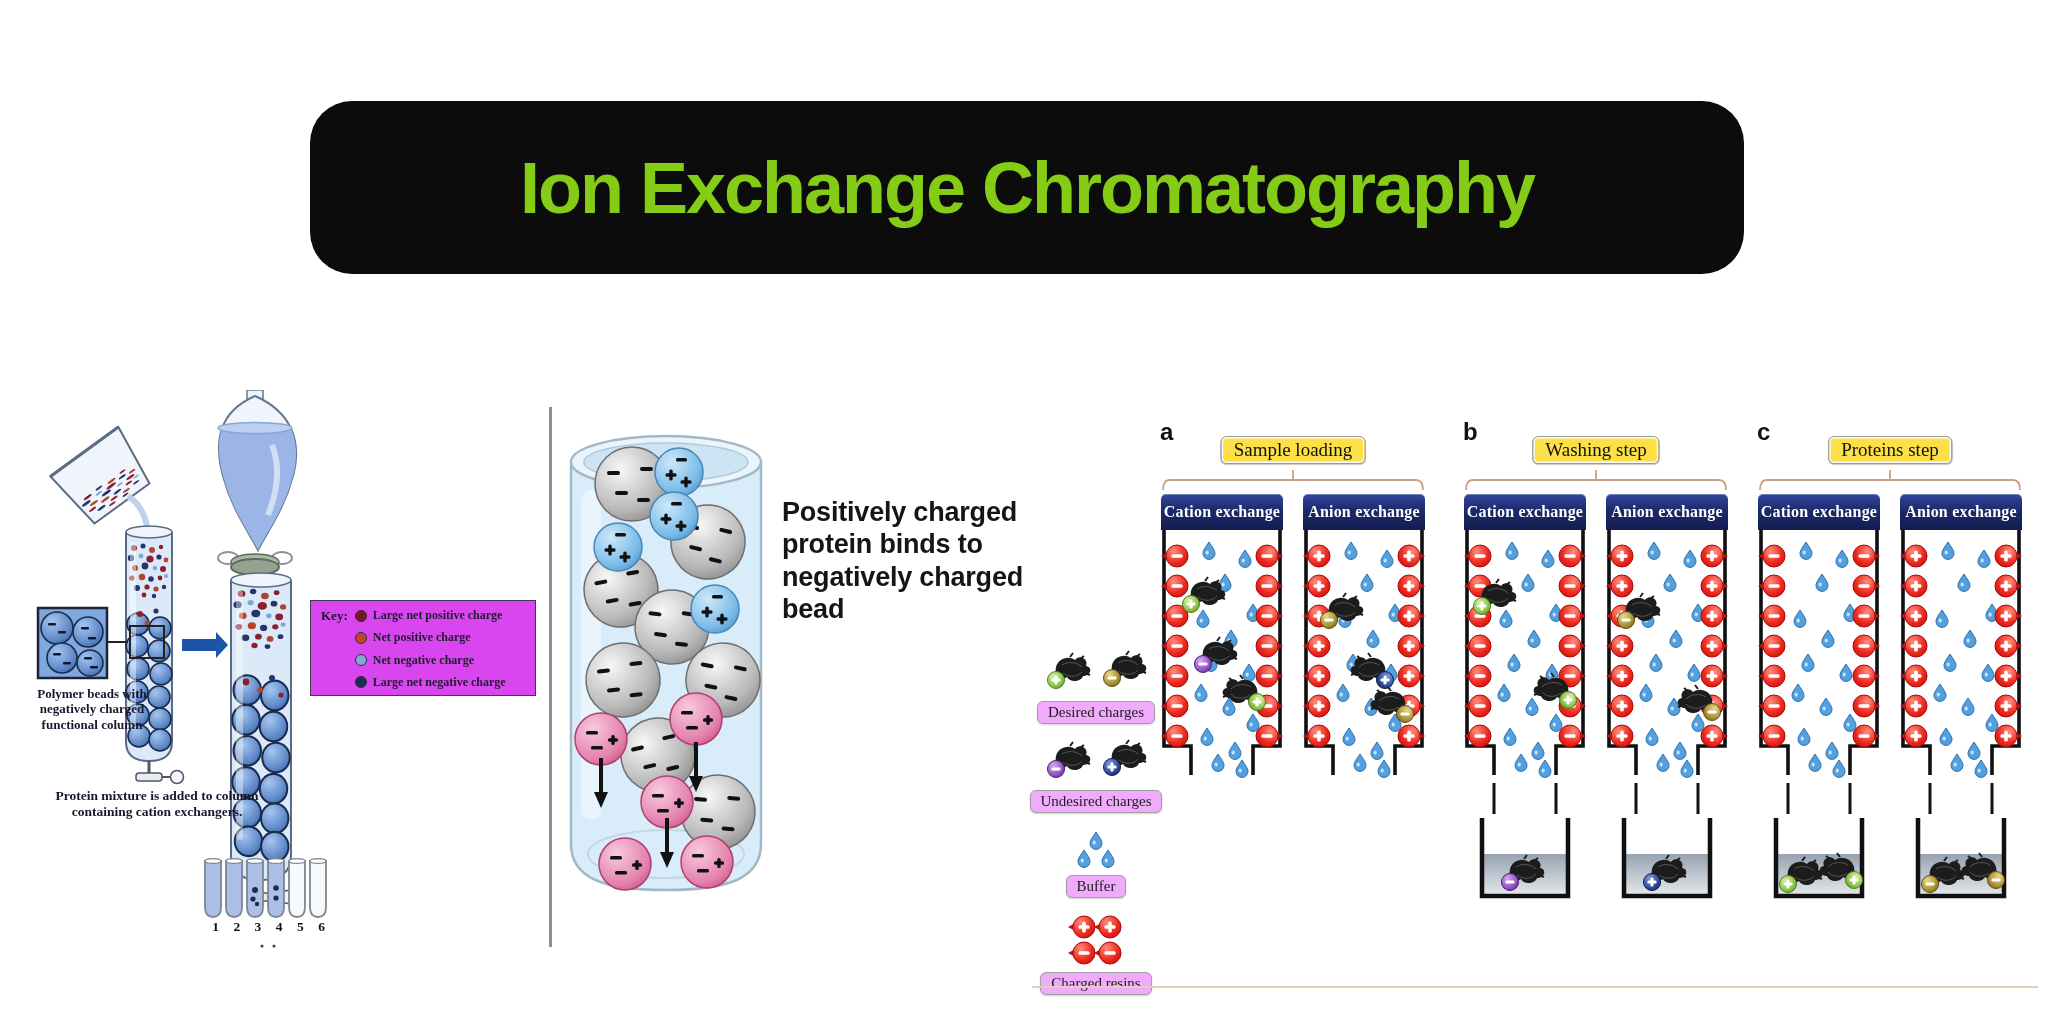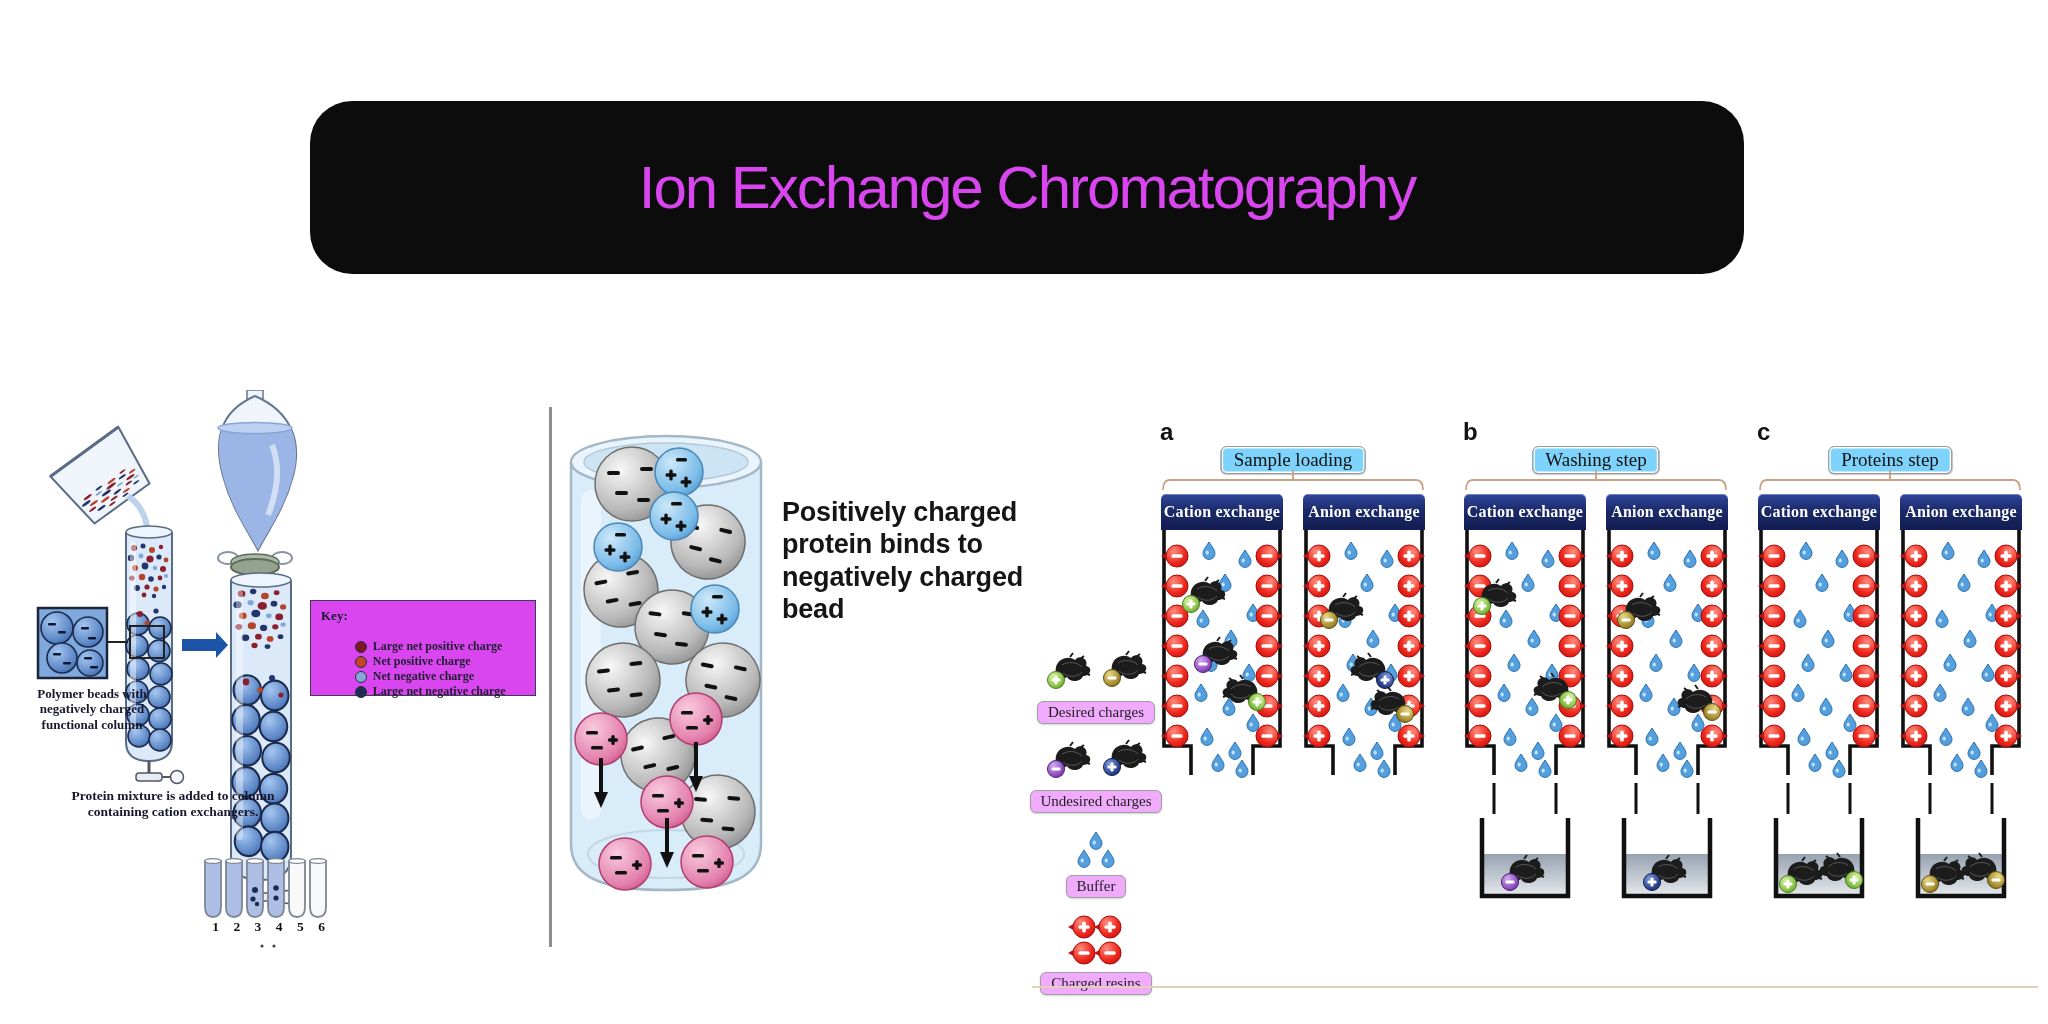--- a/index.html
+++ b/index.html
@@ -3,32 +3,32 @@
 <meta charset="utf-8">
 <style>
   html,body{margin:0;padding:0;background:#fff;}
   .stage{position:relative;width:2048px;height:1024px;background:#ffffff;overflow:hidden;
          font-family:"Liberation Sans",sans-serif;}
   .abs{position:absolute;}
 
   
   .title-banner{left:310px;top:101px;width:1434px;height:173px;background:#0c0c0c;
     border-radius:42px;display:flex;align-items:center;justify-content:center;}
-  .title-text{color:#d946ef;font-size:60px;font-weight:normal;letter-spacing:-2px;
+  .title-text{color:#84cc16;font-size:72px;font-weight:bold;letter-spacing:-2px;
     font-family:"Liberation Sans",sans-serif;}
 
   
   .serifcap{font-family:"Liberation Serif",serif;font-weight:bold;color:#17172e;text-align:center;}
   .cap-polymer{left:22px;top:686px;width:140px;font-size:13px;line-height:1.18;}
-  .cap-mixture{left:64px;top:788px;width:218px;font-size:13.5px;line-height:1.2;}
+  .cap-mixture{left:48px;top:788px;width:218px;font-size:13.5px;line-height:1.2;}
   .cap-process{left:8px;top:866px;width:198px;font-size:13.5px;line-height:1.16;}
   .keybox{left:310px;top:600px;width:226px;height:96px;background:#d946ef;border:1.5px solid #3c3c4e;
     box-sizing:border-box;display:flex;gap:7px;padding:7px 4px 5px 10px;}
   .keyhead{font:bold 13px "Liberation Serif",serif;color:#17172e;}
-  .keyrows{display:flex;flex-direction:column;justify-content:space-between;flex:1;margin-top:31px;}
+  .keyrows{display:flex;flex-direction:column;justify-content:space-between;flex:1;}
   .keyrow{display:flex;align-items:center;gap:6px;font:bold 12px "Liberation Serif",serif;color:#1d1d2e;}
   .keydot{width:10px;height:10px;border-radius:50%;border:1px solid #2c2c3c;flex:0 0 auto;}
   .kd0{background:#7d1624;} .kd1{background:#c2452c;} .kd2{background:#86a8d8;} .kd3{background:#1d2b55;}
   .tubenums{left:205px;top:919px;width:128px;display:flex;}
   .tubenums span{width:21.2px;text-align:center;font:bold 13.5px "Liberation Serif",serif;color:#111;}
 
   
   .divider{left:549px;top:407px;width:3px;height:540px;background:#8e8e8e;}
 
   
@@ -40,22 +40,22 @@
   
   .rp{left:1020px;top:410px;width:1028px;height:600px;}
   .legend{position:absolute;left:6px;top:240px;width:140px;display:flex;flex-direction:column;
     align-items:center;gap:5px;}
   .lgbox{font:15px "Liberation Serif",serif;color:#1d1d1d;background:#f0abfc;border:1.5px solid #9f9f9f;
     border-radius:6px;padding:2px 10px;white-space:nowrap;box-shadow:0 1px 2px rgba(0,0,0,.18);}
   .mt10{margin-top:10px;}
   .sec{position:absolute;top:0;width:266px;height:590px;}
   .sec-a{left:140px;} .sec-b{left:443px;} .sec-c{left:737px;}
   .letter{position:absolute;left:0;top:8px;font:bold 24px "Liberation Sans",sans-serif;color:#111;}
-  .stepbox{position:absolute;top:36px;left:50%;transform:translateX(-50%);
-    font:19px "Liberation Serif",serif;color:#111;background:#7dd3fc;border:1.5px solid #9a9a9a;
+  .stepbox{position:absolute;top:26px;left:50%;transform:translateX(-50%);
+    font:19px "Liberation Serif",serif;color:#111;background:#fde047;border:1.5px solid #9a9a9a;
     border-radius:6px;padding:2px 12px;white-space:nowrap;
     box-shadow:inset 0 0 0 1.5px #fdfdfd,0 1px 1px rgba(0,0,0,.22);}
   .bracket{position:absolute;top:58px;left:0;}
   .cols{position:absolute;top:84px;left:0;width:266px;height:506px;}
   .col{position:absolute;top:0;width:122px;}
   .col-cation{left:1px;} .col-anion{left:143px;}
   .colhead{height:36px;background:linear-gradient(180deg,#32479e 0%,#1b2a6a 45%,#121d50 100%);
     border-radius:5px 5px 0 0;color:#fff;display:flex;align-items:center;justify-content:center;
     font:bold 16px "Liberation Serif",serif;letter-spacing:.2px;
     box-shadow:inset 0 1px 0 rgba(255,255,255,.3);}

